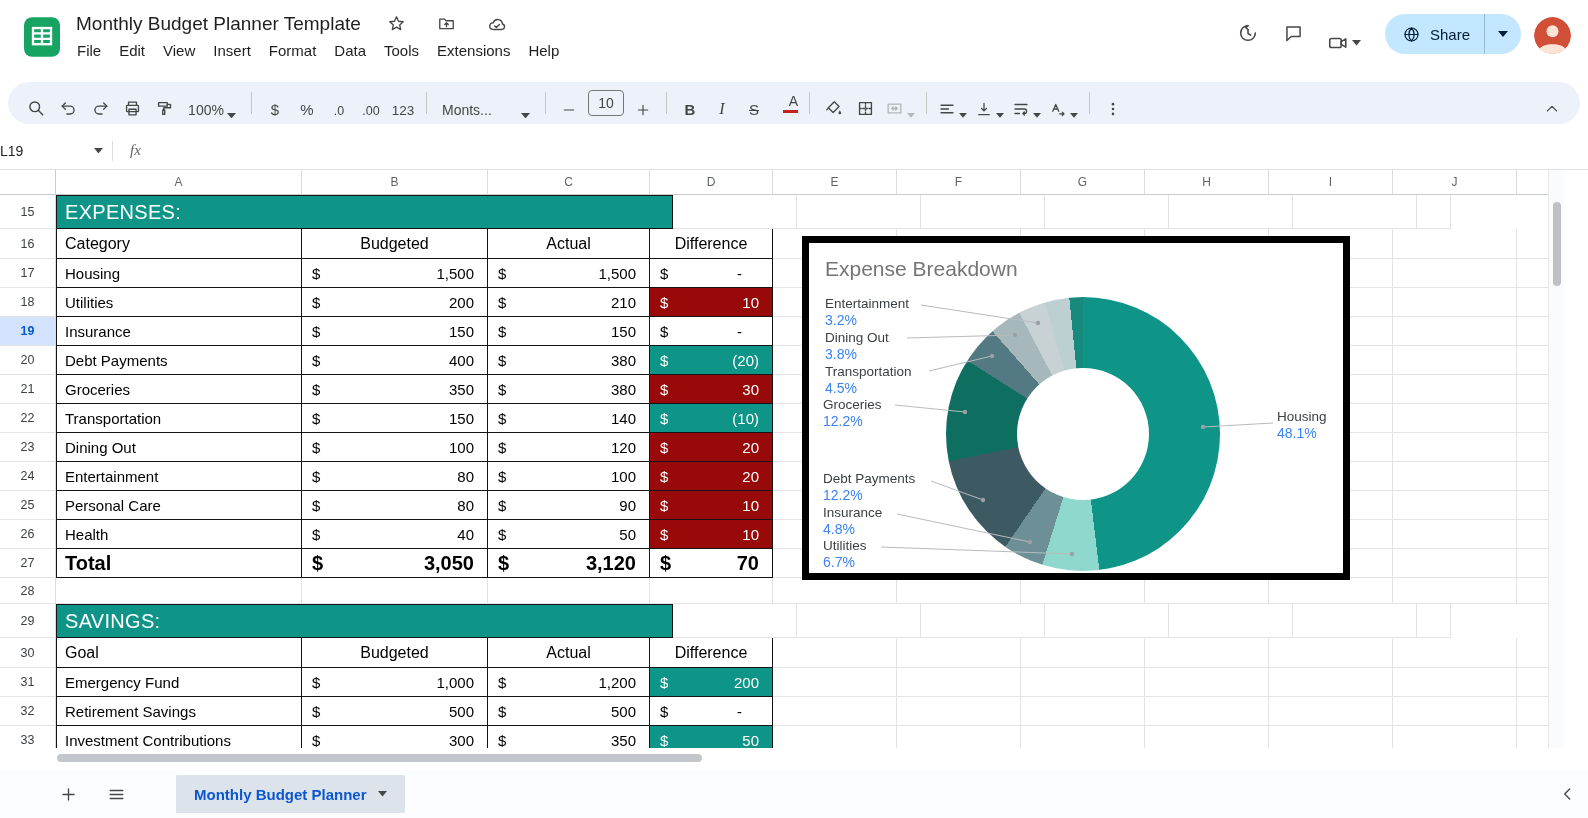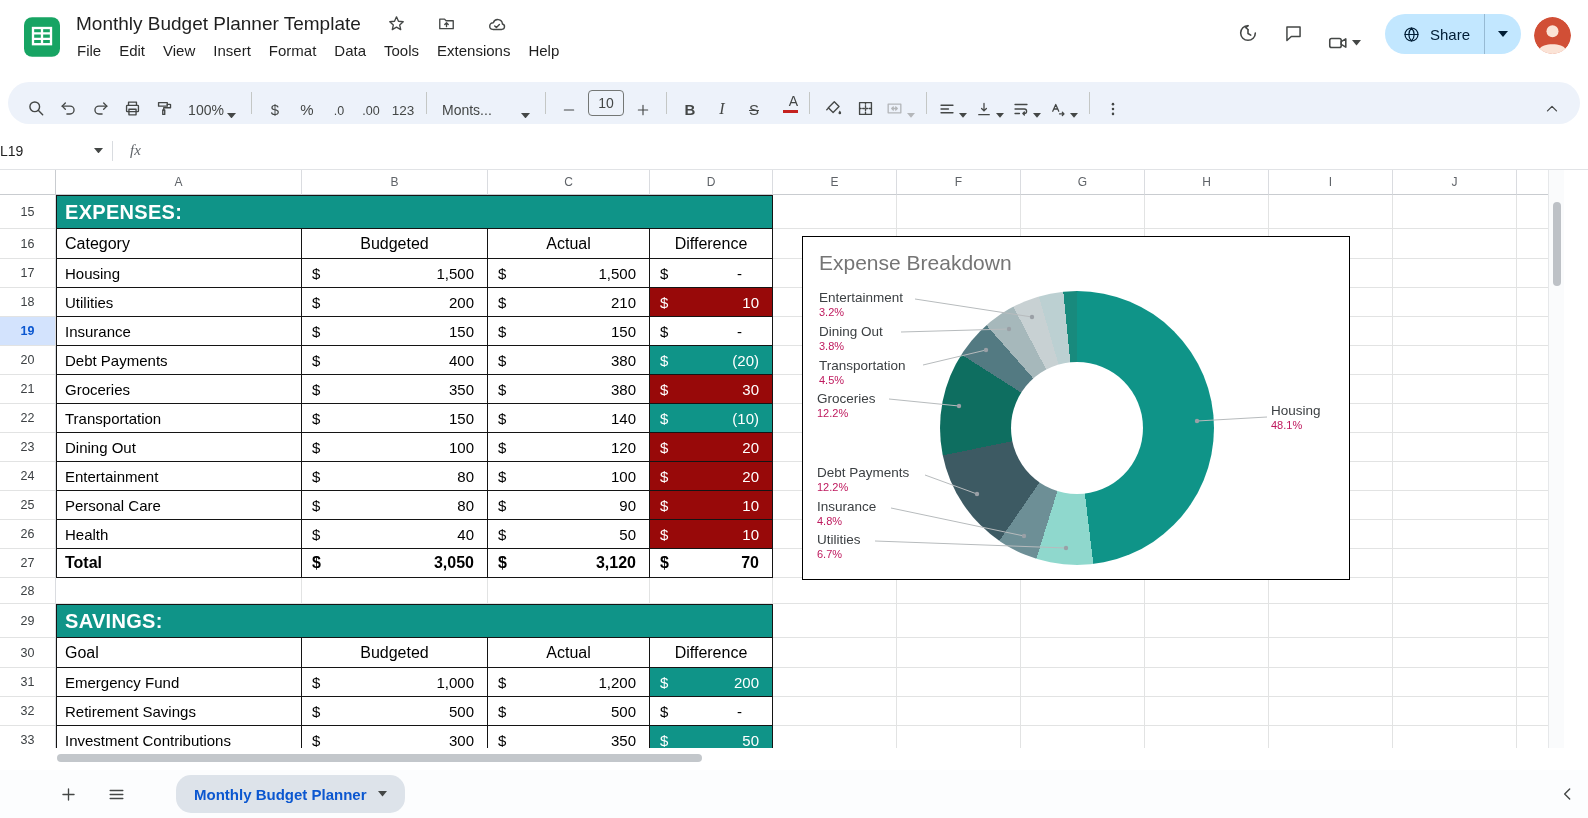--- a/index.html
+++ b/index.html
@@ -61,57 +61,57 @@
   .col-a{width:246px}.col-b{width:186px}.col-c{width:162px}.col-d{width:123px}.col-e{width:124px}.col-part{width:34px}
   .row{display:flex;height:29px}
   .row.section{height:34px}
   .row.colhead{height:30px}
   .row.empty{height:26px}
   .rowhdr{width:56px;flex:none;display:flex;align-items:center;justify-content:center;font-size:12.5px;color:#3c4043;background:#fff;border-right:1px solid #dadce0;border-bottom:1px solid #e2e3e3}
   .rowhdr.sel{background:var(--selected-row);color:#0b57d0;font-weight:700}
   .cell{flex:none;display:flex;align-items:center;overflow:hidden;border-right:1px solid #e2e3e3;border-bottom:1px solid #e2e3e3;background:#fff}
   .cell.t{border-right-color:#141414;border-bottom-color:#141414}
   .cell.t.col-a{border-left:1px solid #141414}
-  .section-band{width:717px;background:var(--teal);color:#fff;font-weight:700;font-size:20px;padding-left:8px;border:1px solid #141414;letter-spacing:.3px}
+  .section-band{width:617px;background:var(--teal);color:#fff;font-weight:400;font-size:20px;padding-left:8px;border:1px solid #141414;letter-spacing:.3px}
   .head{font-weight:400;font-size:16px;color:#000}
   .head-a{padding-left:8px}
   .head-c{justify-content:center}
   .cat{font-size:15px;color:#000;padding-left:8px;white-space:nowrap}
   .money{justify-content:space-between;font-size:15px;color:#000}
   .money .dollar{padding-left:10px}
   .money .amt{padding-right:13px}
   .money.dash .amt{padding-right:30px}
   .money.neg{background:var(--red);color:#fff}
   .money.pos{background:var(--teal);color:#fff}
   .bold,.bold .amt,.bold .dollar{font-weight:700}
-  .row.total .cat,.row.total .money{font-size:16px}
+  .row.total .cat,.row.total .money{font-size:20px}
 
   
-  .chart-card{position:absolute;left:802px;top:66px;width:548px;height:344px;background:#fff;border:1px solid #000000;z-index:5}
+  .chart-card{position:absolute;left:802px;top:66px;width:548px;height:344px;background:#fff;border:7px solid #000000;z-index:5}
   .chart-title{position:absolute;left:16px;top:14px;font-size:21px;color:#757575}
   .donut{position:absolute;left:137px;top:54px;width:274px;height:274px;border-radius:50%;z-index:1}
   .donut::after{content:"";position:absolute;left:71px;top:71px;width:132px;height:132px;border-radius:50%;background:#fff}
   .leaders{position:absolute;left:0;top:0;z-index:2;pointer-events:none}
   .co{position:absolute;font-size:13.5px;color:#3c4043;line-height:1.26;z-index:3;white-space:nowrap}
-  .co .pct{display:block;font-size:11px;color:#be185d}
+  .co .pct{display:block;font-size:14px;color:#3b82f6}
   .co0{left:16px;top:52px}.co1{left:16px;top:86px}.co2{left:16px;top:120px}.co3{left:14px;top:153px}
   .co4{left:14px;top:227px}.co5{left:14px;top:261px}.co6{left:14px;top:294px}.co7{left:468px;top:165px}
 
   
   .vscroll{position:absolute;left:1548px;top:170px;width:16px;height:578px;background:#fafbfc;border-left:1px solid #e6e8ea;cursor:pointer}
   .vthumb{position:absolute;left:4px;top:32px;width:8px;height:84px;background:#bdc1c6;border-radius:4px}
   .hscroll{position:absolute;left:0;top:751px;width:1548px;height:14px;background:#fff;cursor:pointer}
   .hthumb{position:absolute;left:57px;top:3px;width:645px;height:8px;background:#c3c7cb;border-radius:4px}
 
   
   .bottombar{position:absolute;left:0;top:770px;width:100%;height:48px;background:#fcfdfe;display:flex;align-items:center}
   .bb-btn{width:40px;height:40px;display:flex;align-items:center;justify-content:center;color:#444746;border-radius:50%;cursor:pointer}
   .bb-add{margin-left:48px}
   .bb-menu{margin-left:8px}
-  .sheet-tab{margin-left:40px;height:38px;display:flex;align-items:center;gap:11px;padding:0 18px;background:#dde3ea;border-radius:15px;cursor:pointer}
+  .sheet-tab{margin-left:40px;height:38px;display:flex;align-items:center;gap:11px;padding:0 18px;background:#dde3ea;border-radius:1px;cursor:pointer}
   .sheet-tab .label{color:#0b57d0;font-weight:700;font-size:15px;white-space:nowrap}
   .bb-right{margin-left:auto;margin-right:10px;color:#444746;cursor:pointer}
 </style>
 </head>
 <body>
 
 <div class="topbar">
   <div class="logo">
     <svg viewBox="0 0 40 44" width="36" height="40">
       <rect width="40" height="44" rx="9" fill="#17a463"></rect>

